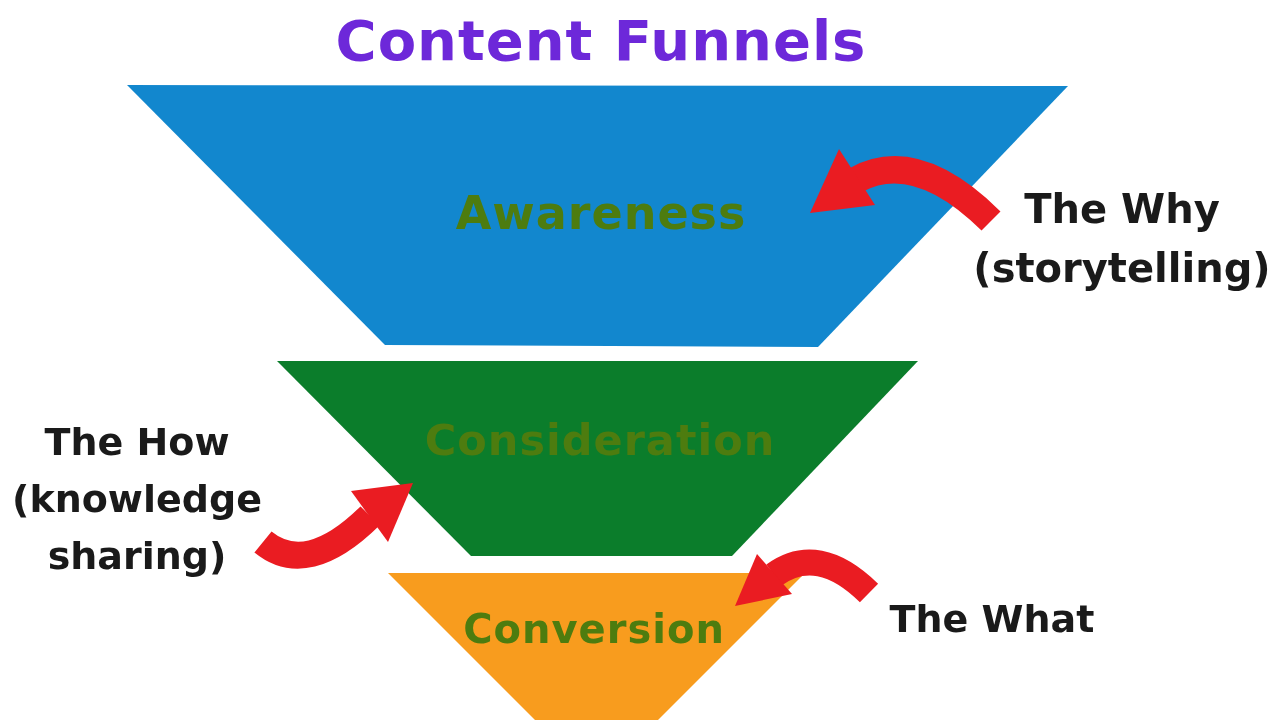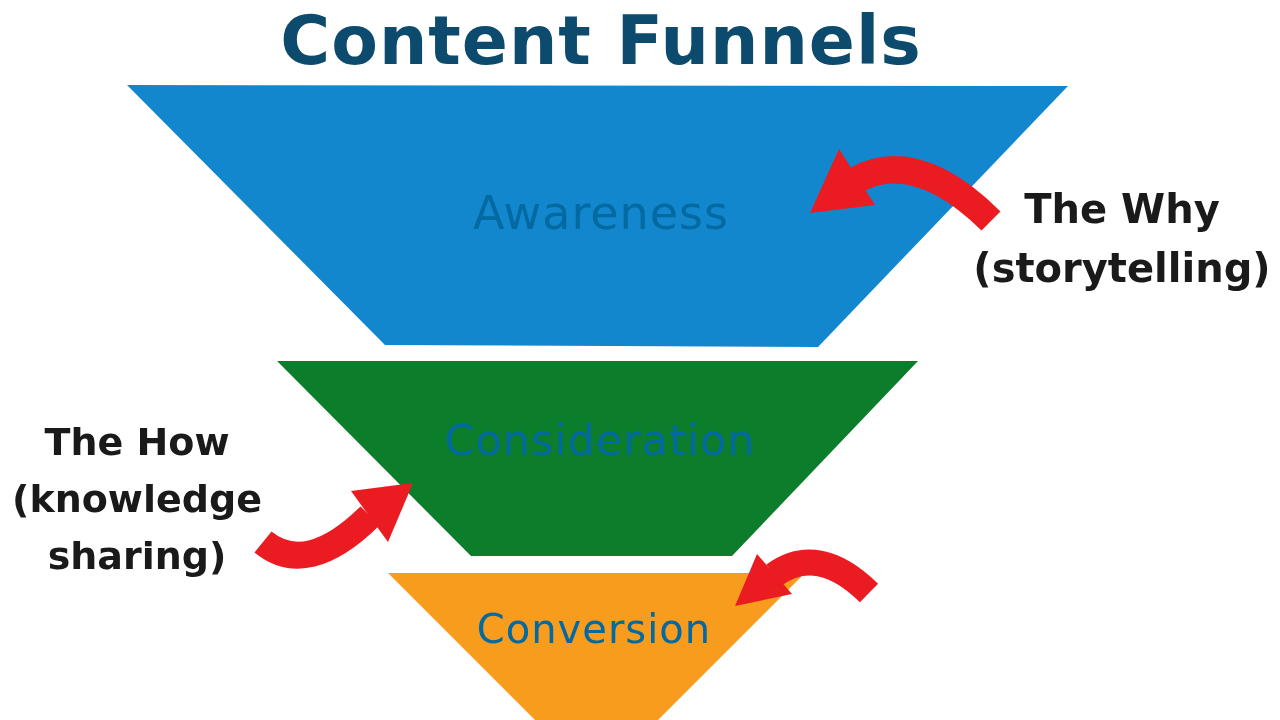--- a/index.html
+++ b/index.html
@@ -20,32 +20,32 @@
     position: absolute;
     left: 0; top: 0;
     width: 1280px;
     height: 720px;
   }
   .title {
     position: absolute;
     left: 601px;
     top: 40px;
     transform: translate(-50%, -50%);
-    font-size: 68px;
+    font-size: 56px;
     font-weight: bold;
     letter-spacing: 1px;
-    color: #0c4a6e;
+    color: #6d28d9;
     white-space: nowrap;
     text-align: center;
   }
   .funnel-label {
     position: absolute;
     transform: translate(-50%, -50%);
-    font-weight: normal;
-    color: #0369a1;
+    font-weight: bold;
+    color: #4d7c0f;
     white-space: nowrap;
     letter-spacing: 1px;
   }
   .label-awareness     { left: 601px; top: 213px; font-size: 46px; }
   .label-consideration { left: 600px; top: 440px; font-size: 43px; }
   .label-conversion    { left: 594px; top: 629px; font-size: 40px; }
   .annotation {
     position: absolute;
     text-align: center;
     font-weight: bold;
@@ -97,15 +97,16 @@
     <div class="ann-line">(storytelling)</div>
   </div>
 
   <div class="annotation annotation-how">
     <div class="ann-line">The How</div>
     <div class="ann-line">(knowledge</div>
     <div class="ann-line">sharing)</div>
   </div>
 
   <div class="annotation annotation-what">
+    <div class="ann-line">The What</div>
   </div>
 
 </div>
 
 </body></html>

